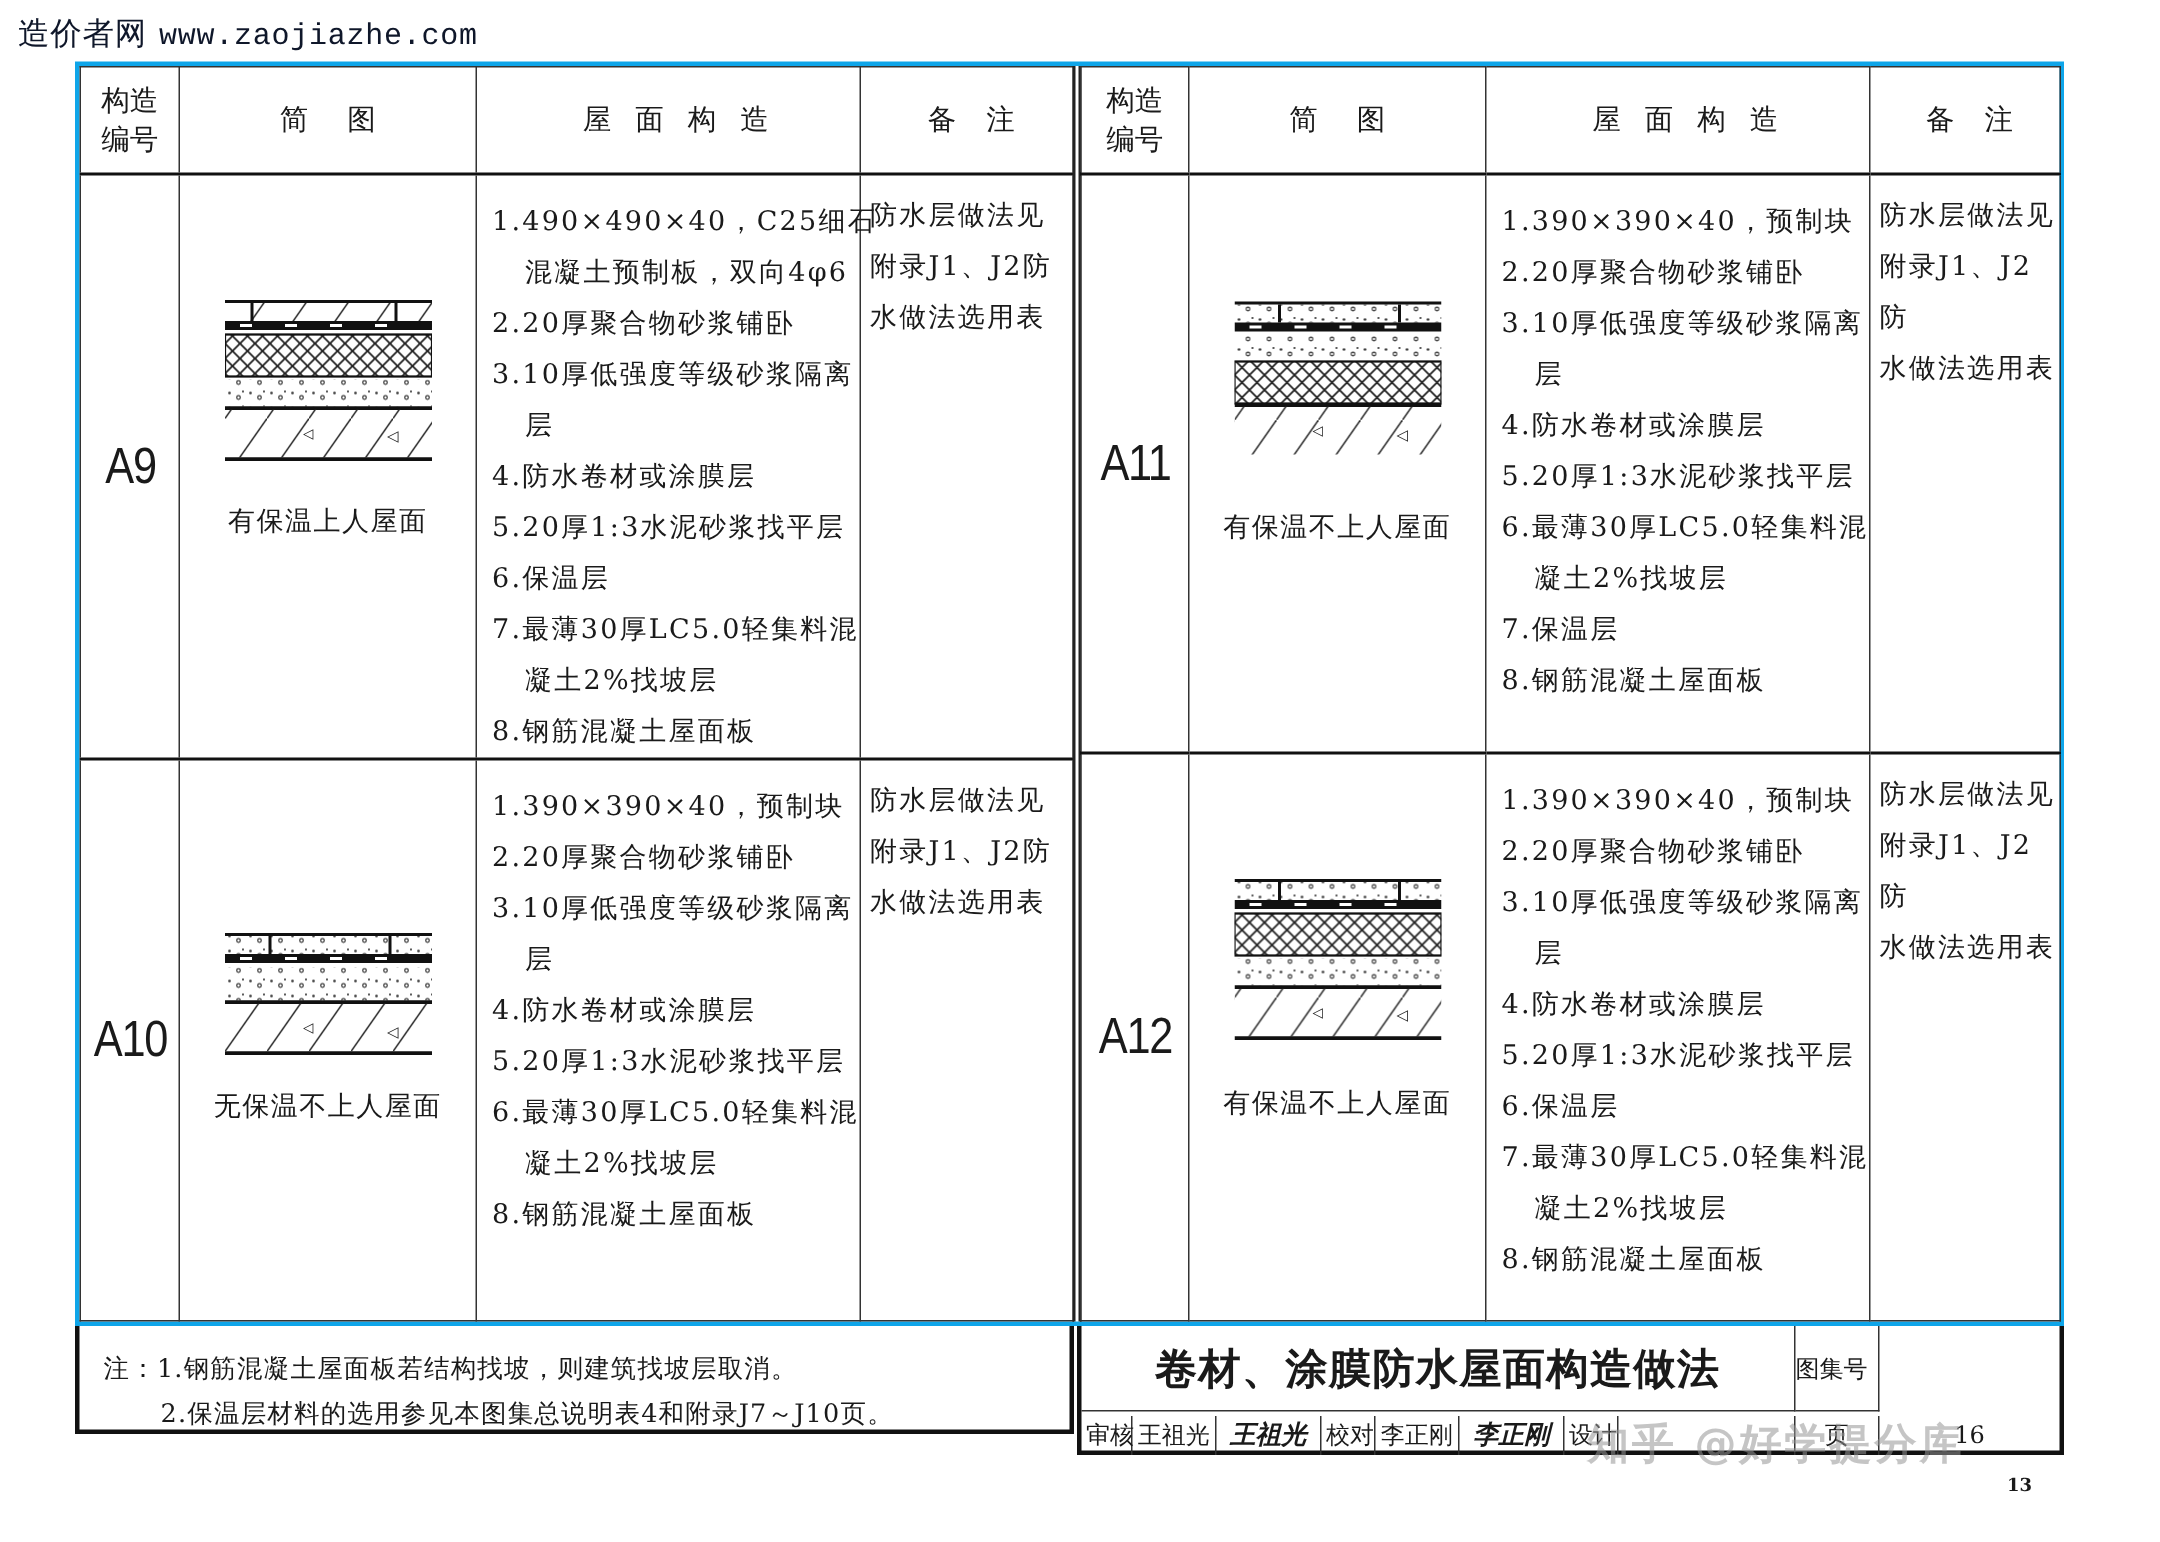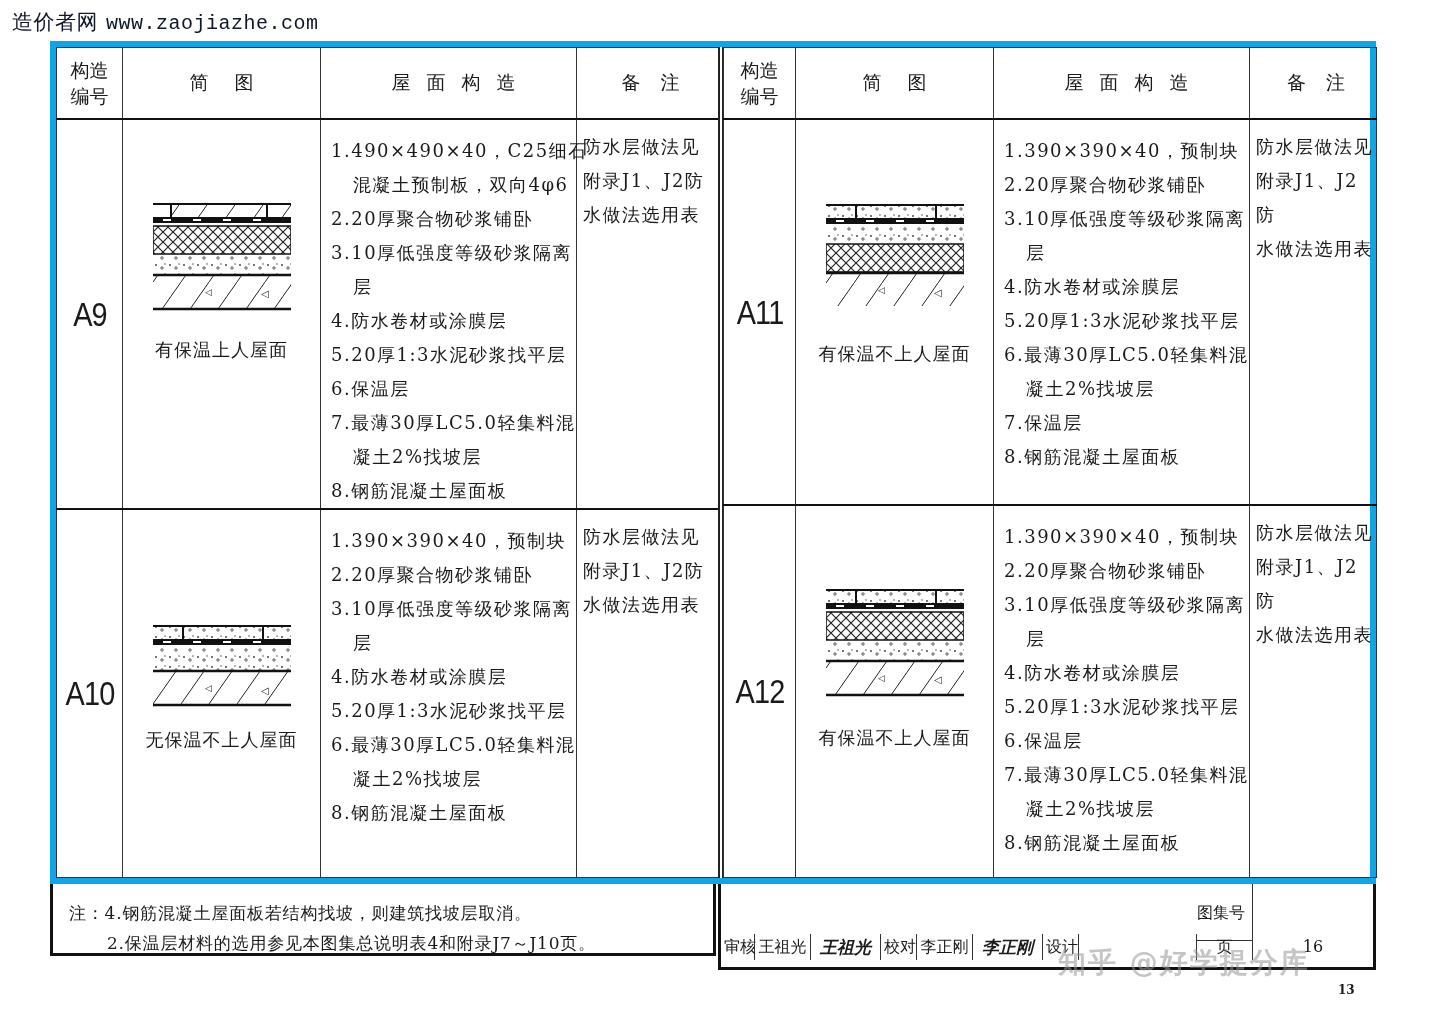--- a/index.html
+++ b/index.html
@@ -1,19 +1,19 @@
 <!DOCTYPE html>
 <html><head>
 <meta charset="utf-8">
 <style>
   html,body{margin:0;padding:0;background:#fff;}
   body{width:1440px;height:1028px;position:relative;overflow:hidden;font-family:"DejaVu Serif","Liberation Serif",serif;color:#1a1a1a;}
   .watermark-top{position:absolute;left:12px;top:8px;font-size:21px;color:#0f172a;letter-spacing:0.5px;white-space:nowrap;}
   .watermark-top .url{font-family:"Liberation Mono","DejaVu Sans Mono",monospace;font-size:20px;margin-left:8px;}
-  .sheet{position:absolute;left:50px;top:41px;width:1326px;height:843px;border:6px solid #0ea5e9;box-sizing:border-box;}
+  .sheet{position:absolute;left:50px;top:41px;width:1326px;height:843px;border:3px solid #0ea5e9;box-sizing:border-box;}
   .half{position:absolute;top:0;height:100%;}
   .half.left{left:0;width:662px;}
   .half.right{left:667px;width:653px;}
   .divider{position:absolute;top:0;height:100%;width:2px;background:#222;}
   table.grid{border-collapse:collapse;width:100%;height:100%;table-layout:fixed;}
   table.grid td{border:1.5px solid #333;vertical-align:top;padding:0;}
   table.grid tr.head td{height:70px;vertical-align:middle;text-align:center;font-size:19px;border-bottom:2.5px solid #111;}
   table.grid tr.row1 td{height:384px;}
   table.grid tr.row1 td,table.grid tr.row1{border-bottom:2.5px solid #111;}
   .hd-code{line-height:26px;font-size:19px;}
@@ -25,21 +25,21 @@
   .layers{margin:0;padding:14px 6px 0 10px;list-style:none;}
   .layers li{font-size:18px;line-height:34px;letter-spacing:1.5px;white-space:nowrap;}
   .layers li .cont{display:block;padding-left:22px;}
   .remark{padding:10px 0 0 6px;font-size:18px;line-height:34px;letter-spacing:1.5px;}
   .notes-box{position:absolute;left:50px;top:884px;width:666px;height:72px;border:3px solid #111;border-top:none;box-sizing:border-box;padding:14px 0 0 16px;font-size:17px;line-height:30px;letter-spacing:0.8px;}
   .notes-box .n2{padding-left:38px;}
   .title-block{position:absolute;left:718px;top:884px;width:658px;height:86px;border:3px solid #111;border-top:none;box-sizing:border-box;}
   .tb-title{position:absolute;left:0;top:0;width:476px;height:57px;border-right:1.5px solid #333;border-bottom:1.5px solid #333;box-sizing:border-box;text-align:center;font-family:"DejaVu Sans","Liberation Sans",sans-serif;font-size:28px;line-height:57px;letter-spacing:1px;font-weight:bold;}
   .tb-setlabel{position:absolute;left:476px;top:0;width:56px;height:57px;border-right:1.5px solid #333;border-bottom:1.5px solid #333;box-sizing:border-box;text-align:left;font-size:16px;line-height:57px;}
   .tb-setval{position:absolute;left:532px;top:0;width:120px;height:57px;border-bottom:1.5px solid #333;box-sizing:border-box;text-align:center;font-size:21px;line-height:57px;letter-spacing:2px;}
-  .tb-sign{position:absolute;left:0;top:50px;height:26px;width:652px;display:flex;font-size:16px;line-height:26px;}
+  .tb-sign{position:absolute;left:0;top:60px;height:26px;width:652px;display:flex;font-size:16px;line-height:26px;}
   .tb-sign span{border-right:1.5px solid #333;padding:0 3px;white-space:nowrap;box-sizing:border-box;text-align:center;}
   .sig{font-style:italic;font-family:"DejaVu Serif",serif;font-weight:bold;font-size:17px;}
   .page-num{position:absolute;left:1338px;top:983px;font-size:12px;font-weight:bold;}
   .zhihu-mark{position:absolute;left:1058px;top:944px;font-family:"DejaVu Sans",sans-serif;font-size:28px;color:rgba(150,150,150,0.55);letter-spacing:2px;white-space:nowrap;font-weight:bold;}
 </style>
 </head>
 <body>
 
 <div class="watermark-top">
   <span>造价者网</span><span class="url">www.zaojiazhe.com</span>
@@ -272,25 +272,26 @@
                 <div>水做法选用表</div>
               </div>
         </td>
       </tr>
     </tbody>
       </table>
   </div>
 </div>
 
 <div class="notes-box">
-  <div>注：4.钢筋混凝土屋面板若结构找坡，则建筑找坡层取消。</div>
+  <div>注：1.钢筋混凝土屋面板若结构找坡，则建筑找坡层取消。</div>
   <div class="n2">2.保温层材料的选用参见本图集总说明表4和附录J7～J10页。</div>
 </div>
 
 <div class="title-block">
+  <div class="tb-title">卷材、涂膜防水屋面构造做法</div>
   <div class="tb-setlabel">图集号</div>
   <div class="tb-sign">
     <span style="width:34px">审核</span>
     <span style="width:56px">王祖光</span>
     <span class="sig" style="width:70px">王祖光</span>
     <span style="width:36px">校对</span>
     <span style="width:56px">李正刚</span>
     <span class="sig" style="width:70px">李正刚</span>
     <span style="width:36px">设计</span>
     <span style="width:118px"></span>

